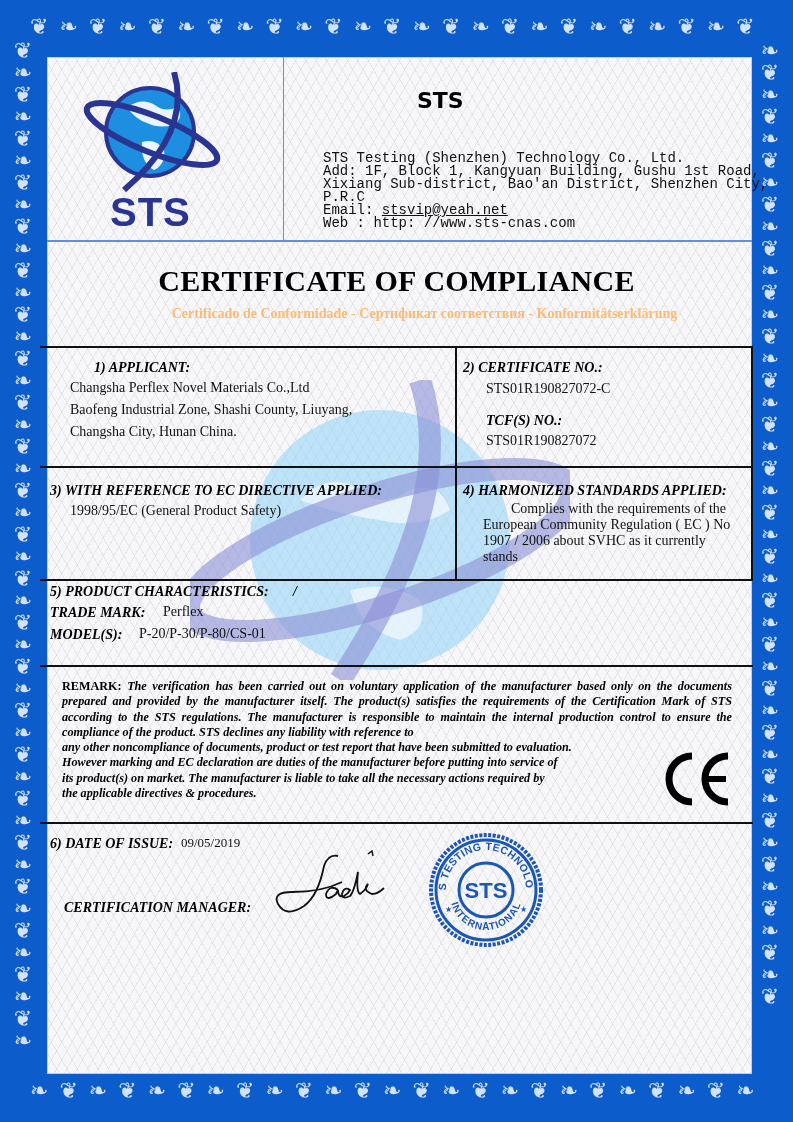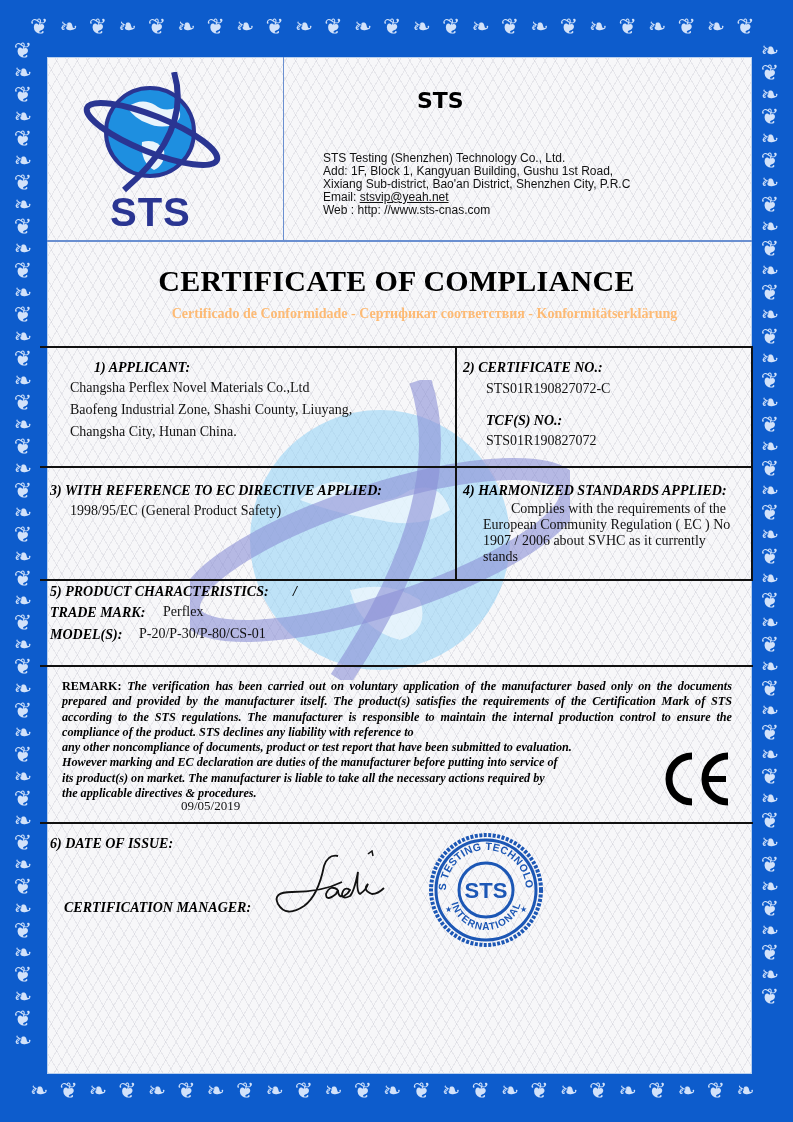--- a/index.html
+++ b/index.html
@@ -15,21 +15,21 @@
     background-image:
       repeating-linear-gradient(60deg, rgba(200,200,210,0.35) 0 1px, transparent 1px 9px),
       repeating-linear-gradient(-60deg, rgba(200,200,210,0.35) 0 1px, transparent 1px 9px);
     border:1px solid #b9d0ee; }
   .watermark { position:absolute; left:190px; top:380px; width:380px; height:300px; pointer-events:none; }
   .header-divider-v { position:absolute; left:283px; top:57px; width:1px; height:185px; background:#6a8fd0; }
   .header-divider-h { position:absolute; left:47px; top:240px; width:705px; height:2px; background:#6a8fd0; }
   .logo { position:absolute; left:82px; top:72px; width:140px; height:165px; }
   .logo-text { position:absolute; left:110px; top:190px; font-family:"Liberation Sans", sans-serif; font-weight:bold; font-size:40px; color:#2a3592; letter-spacing:1px; }
   .brand { position:absolute; left:417px; top:88px; font-family:"DejaVu Sans", sans-serif; font-weight:bold; font-size:22px; color:#000; }
-  .company { position:absolute; left:323px; top:152px; font-family:Liberation Sans, sans-serif; font-size:12px; line-height:13px; color:#111; }
+  .company { position:absolute; left:323px; top:152px; font-family:Liberation Mono, monospace; font-size:14px; line-height:13px; color:#111; }
   .company .email-link { text-decoration:underline; }
   .title { position:absolute; left:0; width:793px; top:264px; text-align:center; font-weight:bold; font-size:30px; color:#000; letter-spacing:0.3px; }
   .subtitle { position:absolute; left:0; width:793px; top:306px; text-align:center; font-weight:bold; font-size:14px; color:#fdba74;padding-left:28px; }
   .hline { position:absolute; left:40px; width:713px; height:2px; background:#111; }
   .vline { position:absolute; width:2px; background:#111; }
   .lbl { position:absolute; font-weight:bold; font-style:italic; font-size:14px; color:#000; white-space:nowrap; }
   .val { position:absolute; font-size:14px; color:#111; line-height:20px; white-space:nowrap; }
   .val.tight { line-height:16px; }
   .remark { position:absolute; left:62px; top:679px; width:670px; font-size:12.2px; line-height:15.3px; color:#000; font-weight:bold; font-style:italic; text-align:justify; }
   .remark .rk { font-style:normal; }
@@ -126,21 +126,21 @@
   <span class="short">the applicable directives &amp; procedures.</span>
 </div>
 
 <svg class="ce-mark" viewBox="0 0 70 54">
   <path d="M30 4 A23 23 0 1 0 30 50" fill="none" stroke="#000" stroke-width="7"></path>
   <path d="M66 4 A23 23 0 1 0 66 50" fill="none" stroke="#000" stroke-width="7"></path>
   <line x1="46" y1="27" x2="64" y2="27" stroke="#000" stroke-width="6"></line>
 </svg>
 
 <div class="lbl" style="left:50px; top:836px;">6) DATE OF ISSUE:</div>
-<div class="val" style="left:181px; top:796px; font-size:13px;">09/05/2019</div>
+<div class="val" style="left:181px; top:833px; font-size:13px;">09/05/2019</div>
 <div class="lbl" style="left:64px; top:900px;">CERTIFICATION MANAGER:</div>
 
 <svg class="signature" viewBox="0 0 140 70">
   <path d="M70 6 q-10 -2 -14 10 q-6 30 -20 40 q-18 12 -26 -2 q-6 -12 14 -12 q30 0 50 -10" fill="none" stroke="#111" stroke-width="1.8"></path>
   <path d="M70 40 q-8 -6 -12 4 q0 8 10 0 l2 -4 q0 8 6 6 q4 -2 6 -6 q-6 -4 -8 4 q0 6 8 2 q4 -4 8 -24 q-2 20 2 22 q6 -4 8 -10 q-6 6 4 10 q6 0 12 -6" fill="none" stroke="#111" stroke-width="1.8"></path>
   <path d="M100 4 l4 -3 l1 5" fill="none" stroke="#111" stroke-width="1.5"></path>
 </svg>
 
 <svg class="seal" viewBox="0 0 116 116">
   <defs>

